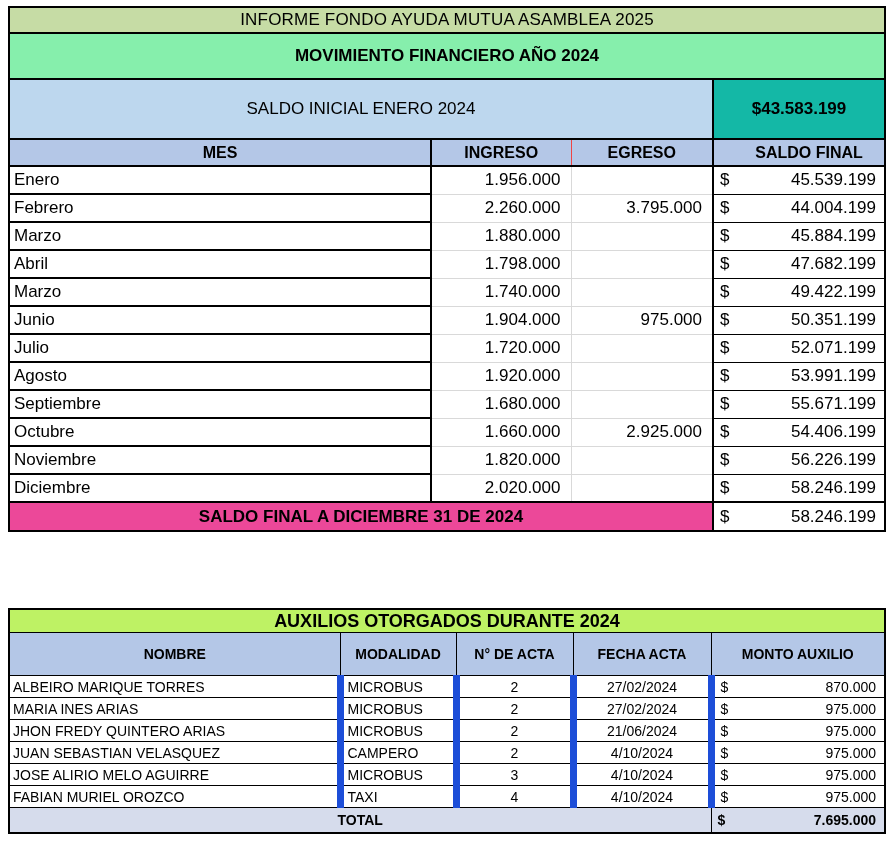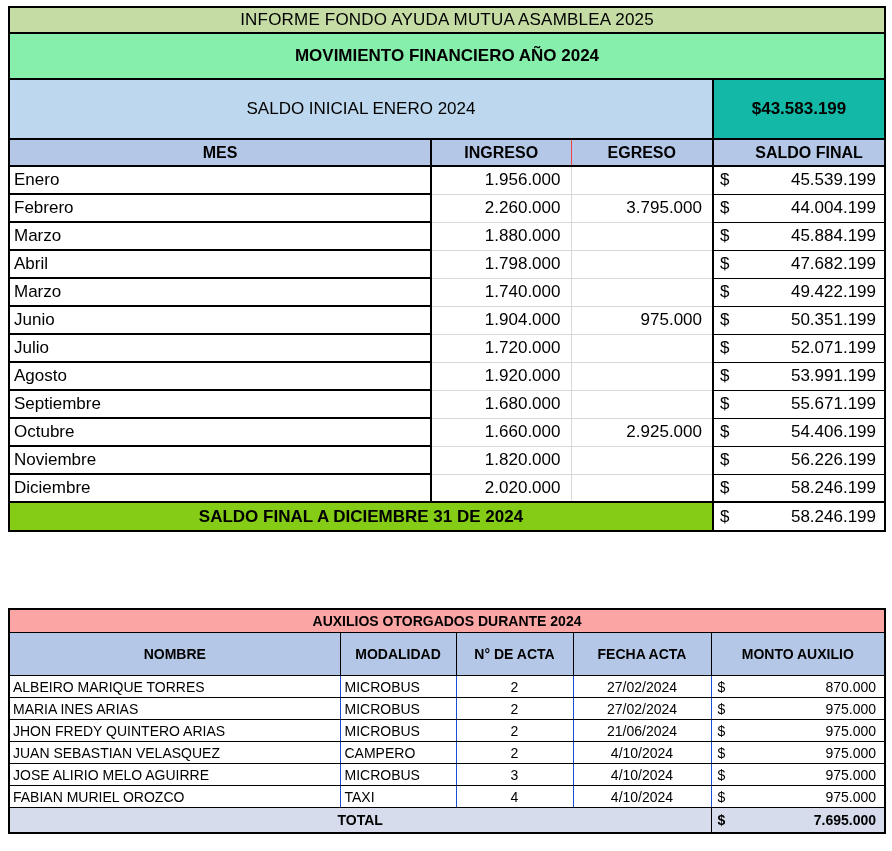--- a/index.html
+++ b/index.html
@@ -122,21 +122,21 @@
     display: flex;
     align-items: center;
     justify-content: space-between;
     padding: 0 8px 0 6px;
     height: 26px;
   }
   .sfcell .cur { font-size: 17px; }
   .sfcell .num { font-size: 17px; }
 
   .row-total1 td.lbl {
-    background: #84cc16;
+    background: #ec4899;
     height: 27px;
     text-align: center;
     font-size: 17px;
     font-weight: bold;
     border-top: 2px solid #000;
     border-right: 2px solid #000;
   }
   .row-total1 td.amt {
     border-top: 2px solid #000;
     padding: 0;
@@ -149,45 +149,45 @@
     position: absolute;
     left: 8px;
     top: 608px;
     width: 876px;
   }
   table.t2 {
     width: 876px;
     border: 2px solid #000;
   }
   .row-title-aux td {
-    background: #fca5a5;
+    background: #bef264;
     height: 22px;
     text-align: center;
-    font-size: 14px;
+    font-size: 18px;
     font-weight: bold;
     border-bottom: 1px solid #000;
   }
   .row-head2 td {
     background: #b4c7e7;
     height: 42px;
     text-align: center;
     font-size: 14px;
     font-weight: bold;
     border-bottom: 1px solid #000;
     border-right: 1px solid #000;
     margin-top: 8px;
   }
   .row-head2 td:last-child { border-right: none; }
 
   .t2 tbody.aux td {
     height: 21px;
     font-size: 14px;
     background: #fff;
     border-bottom: 1px solid #000;
-    border-right: 1px solid #1d4ed8;
+    border-right: 7px solid #1d4ed8;
   }
   .t2 tbody.aux td:last-child { border-right: none; }
   .t2 tbody.aux td.a-nom  { text-align: left; padding-left: 3px; }
   .t2 tbody.aux td.a-mod  { text-align: left; padding-left: 4px; }
   .t2 tbody.aux td.a-act  { text-align: center; }
   .t2 tbody.aux td.a-fec  { text-align: center; }
   .t2 tbody.aux td.a-mon  { padding: 0; }
   .moncell {
     display: flex;
     align-items: center;

